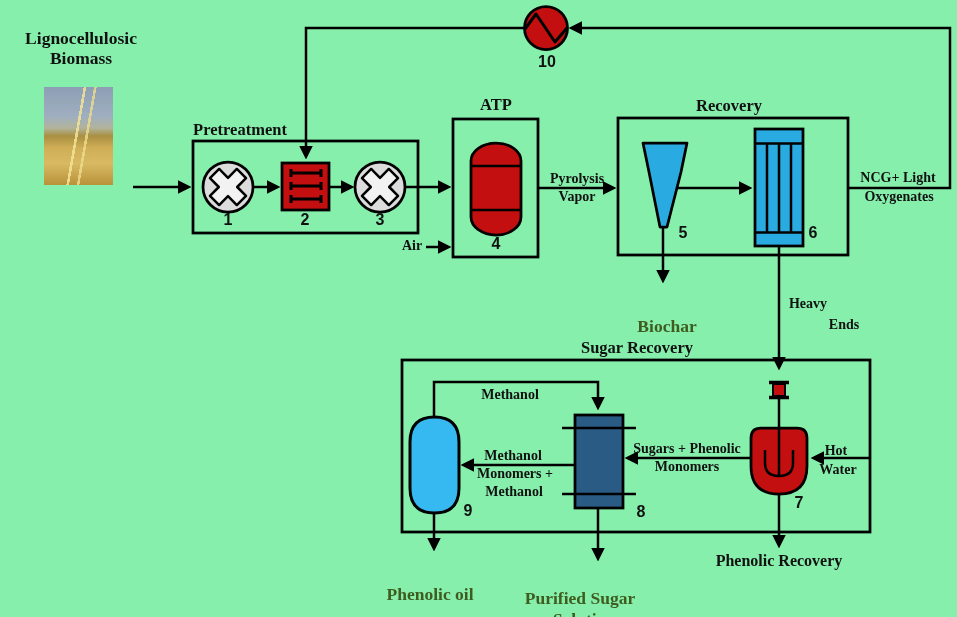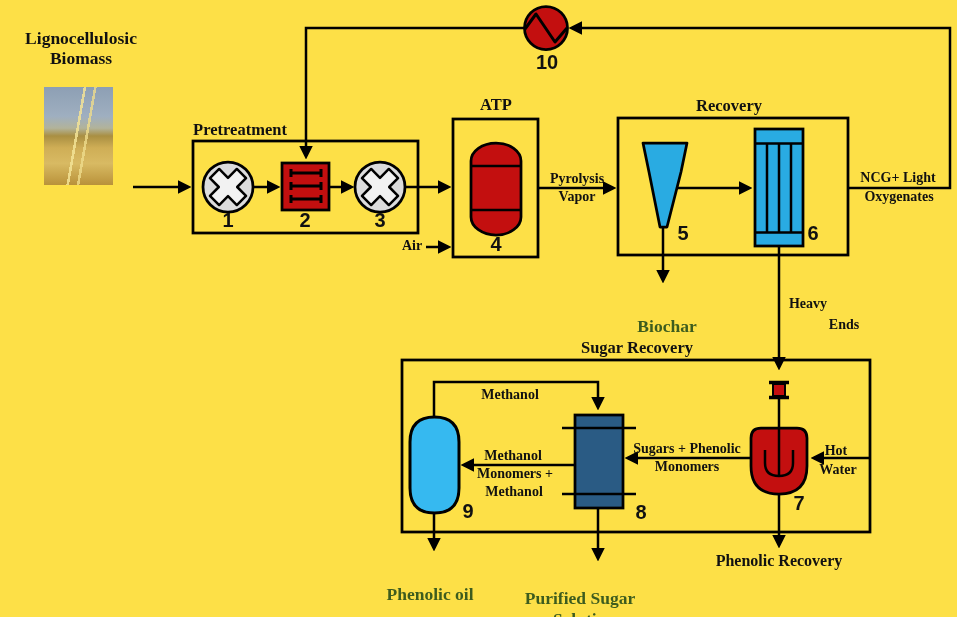--- a/index.html
+++ b/index.html
@@ -1,24 +1,24 @@
 <!DOCTYPE html>
 <html><head>
 <meta charset="utf-8">
 <style>
   html,body{margin:0;padding:0;background:#ffffff;}
-  #canvas{position:relative;width:957px;height:617px;background:#fde047;overflow:hidden;
+  #canvas{position:relative;width:957px;height:617px;background:#86efac;overflow:hidden;
           font-family:"Liberation Serif",serif;}
   #flow-svg{position:absolute;left:0;top:0;width:957px;height:617px;}
   .lbl{position:absolute;transform:translate(-50%,-50%);white-space:nowrap;
        font-weight:700;font-size:14px;color:#111;line-height:1;}
   .lbl.sec{font-size:16.5px;text-align:center;}
   .lbl.big{font-size:17.5px;}
   .lbl.green{color:#3D5C1E;margin-top:22px;}
-  .lbl.num{font-family:"Liberation Sans",sans-serif;font-size:20px;}
+  .lbl.num{font-family:"Liberation Sans",sans-serif;font-size:16px;}
   .photo{position:absolute;}
   #wheat-photo{left:44px;top:87px;width:69px;height:98px;
     background:
       linear-gradient(100deg, rgba(243,227,150,0) 0 46%, rgba(243,227,150,.85) 46% 49%, rgba(243,227,150,0) 49% 58%, rgba(238,220,140,.8) 58% 61%, rgba(238,220,140,0) 61%),
       linear-gradient(180deg,#8d9fb4 0%,#9fafc0 30%,#b2b39a 42%,#a98f42 50%,#cfae56 62%,#d8ba63 78%,#b9923a 100%);}
   #forest-photo{left:2px;top:205px;width:153px;height:103px;
     background:
       repeating-linear-gradient(90deg, rgba(52,42,32,.85) 0 3px, rgba(52,42,32,0) 3px 13px, rgba(74,62,48,.7) 13px 15px, rgba(74,62,48,0) 15px 27px),
       linear-gradient(180deg,#97958d 0%,#8b8172 35%,#7c6side 0,#7c6a52 55%,#6f5639 75%,#5e472c 100%);}
 </style>

